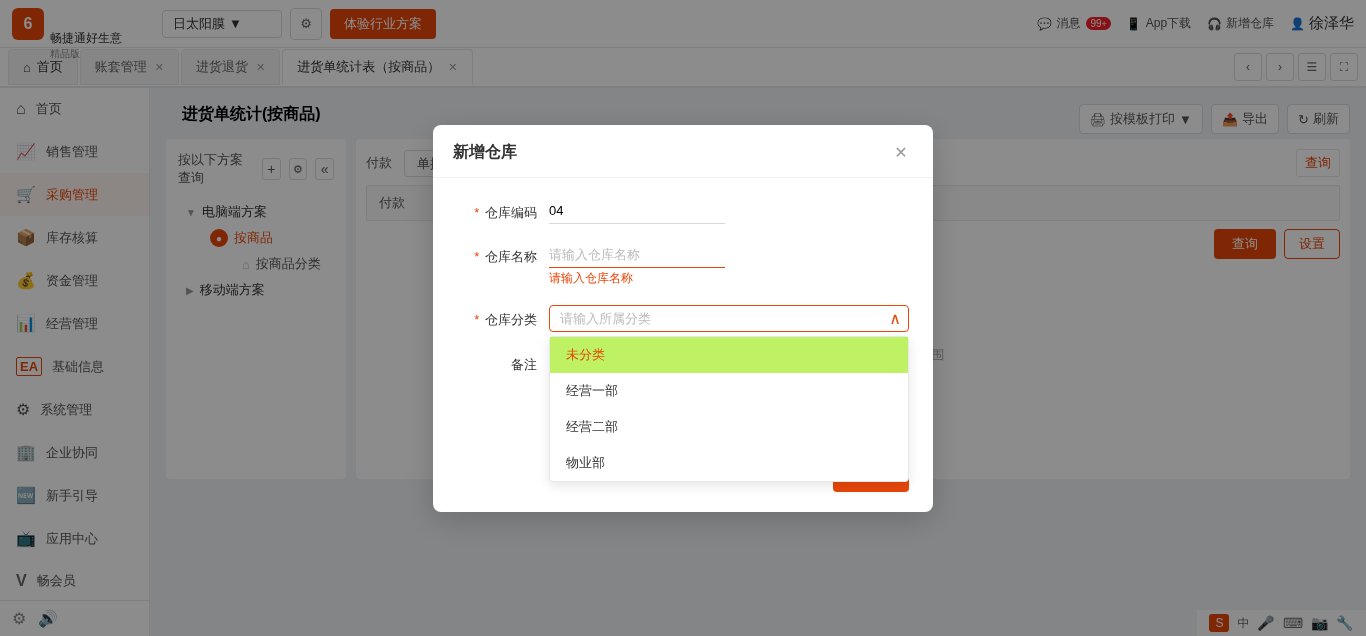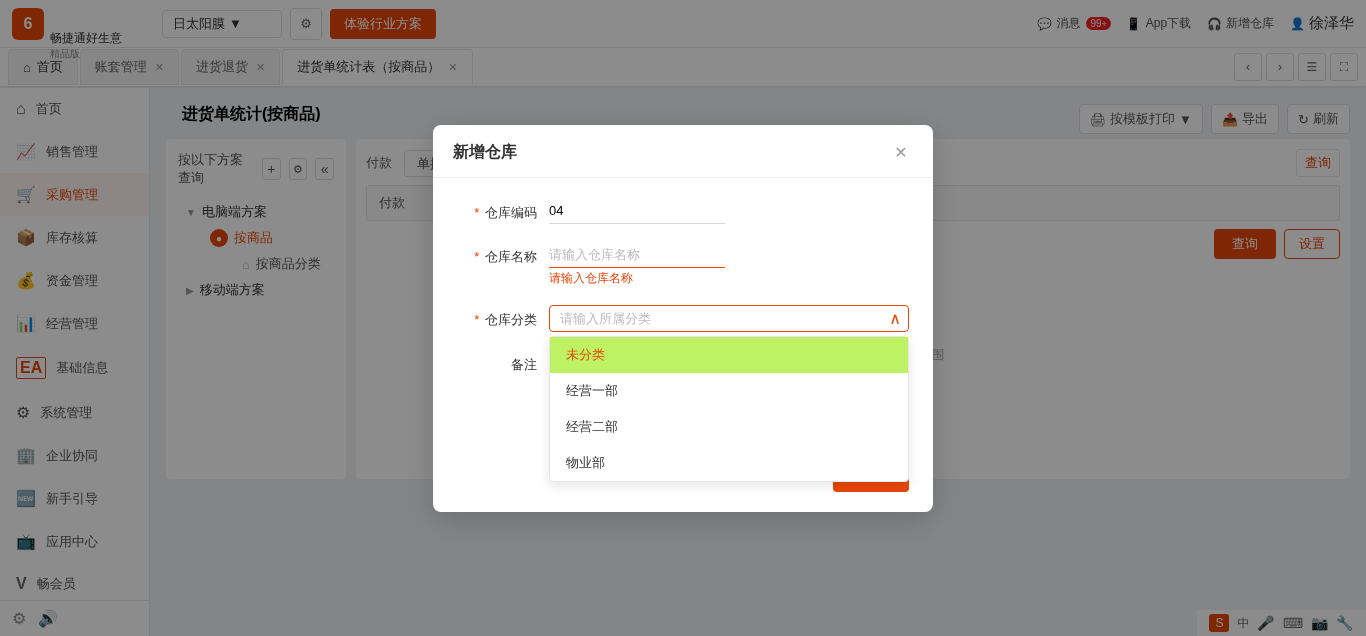--- a/index.html
+++ b/index.html
@@ -403,21 +403,21 @@
     </div>
     <div class="sidebar-item">
       <span class="sidebar-icon">💰</span>
       <span>资金管理</span>
     </div>
     <div class="sidebar-item">
       <span class="sidebar-icon">📊</span>
       <span>经营管理</span>
     </div>
     <div class="sidebar-item">
-      <span class="sidebar-icon" style="font-size:16px;font-weight:600;color:#e8470a;border:1px solid #e8470a;padding:1px 3px;border-radius:2px;">EA</span>
+      <span class="sidebar-icon" style="font-size:13px;font-weight:600;color:#e8470a;border:1px solid #e8470a;padding:1px 3px;border-radius:2px;">EA</span>
       <span>基础信息</span>
     </div>
     <div class="sidebar-item">
       <span class="sidebar-icon">⚙</span>
       <span>系统管理</span>
     </div>
     <div class="sidebar-item">
       <span class="sidebar-icon">🏢</span>
       <span>企业协同</span>
     </div>

